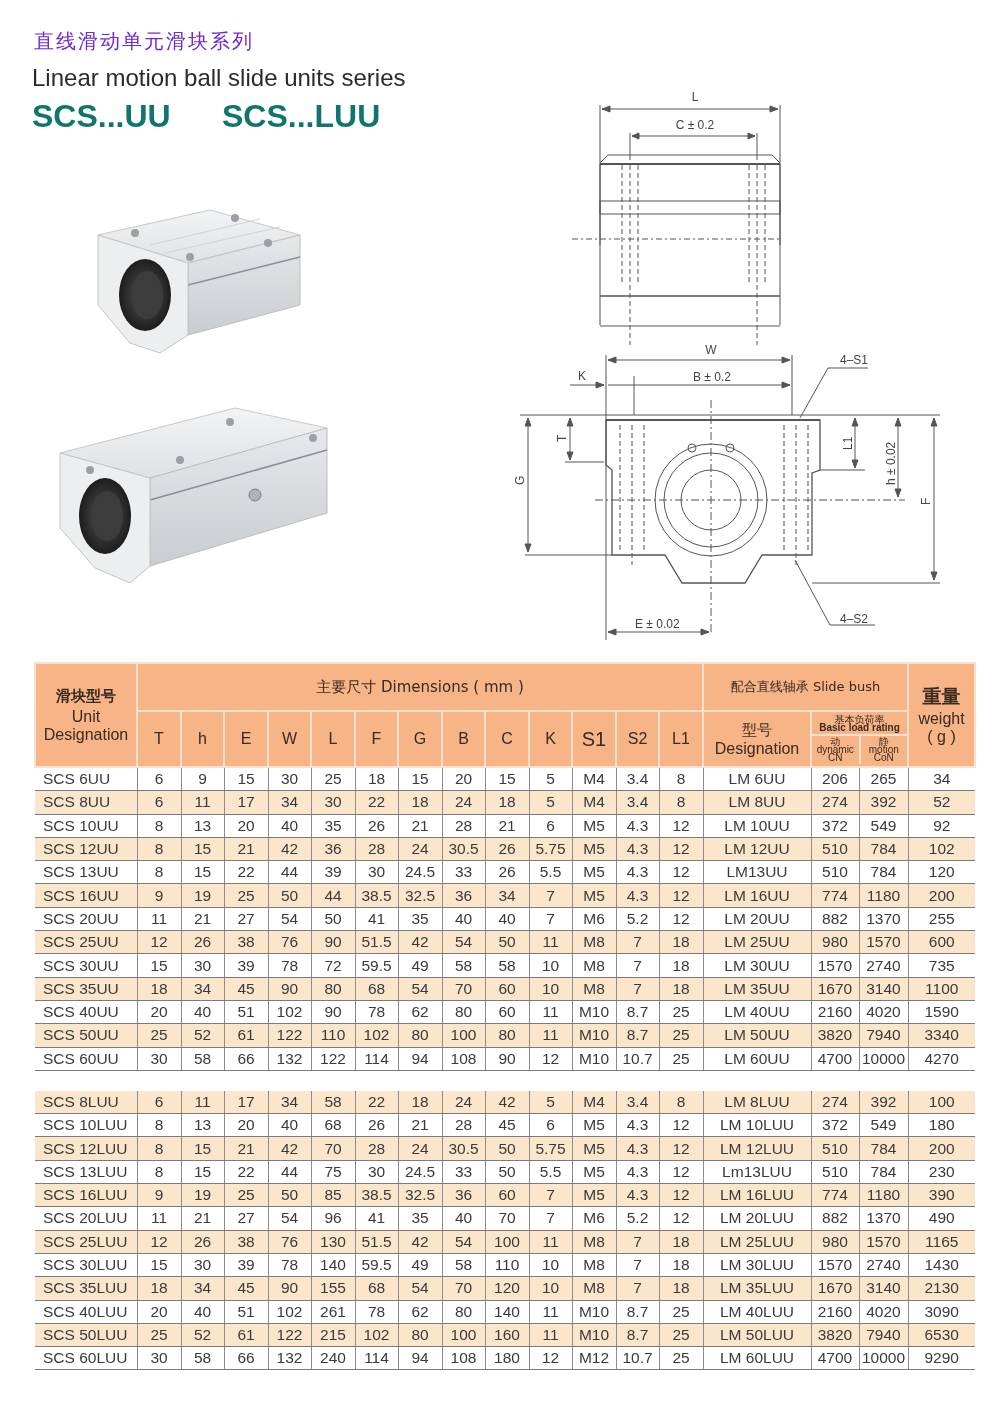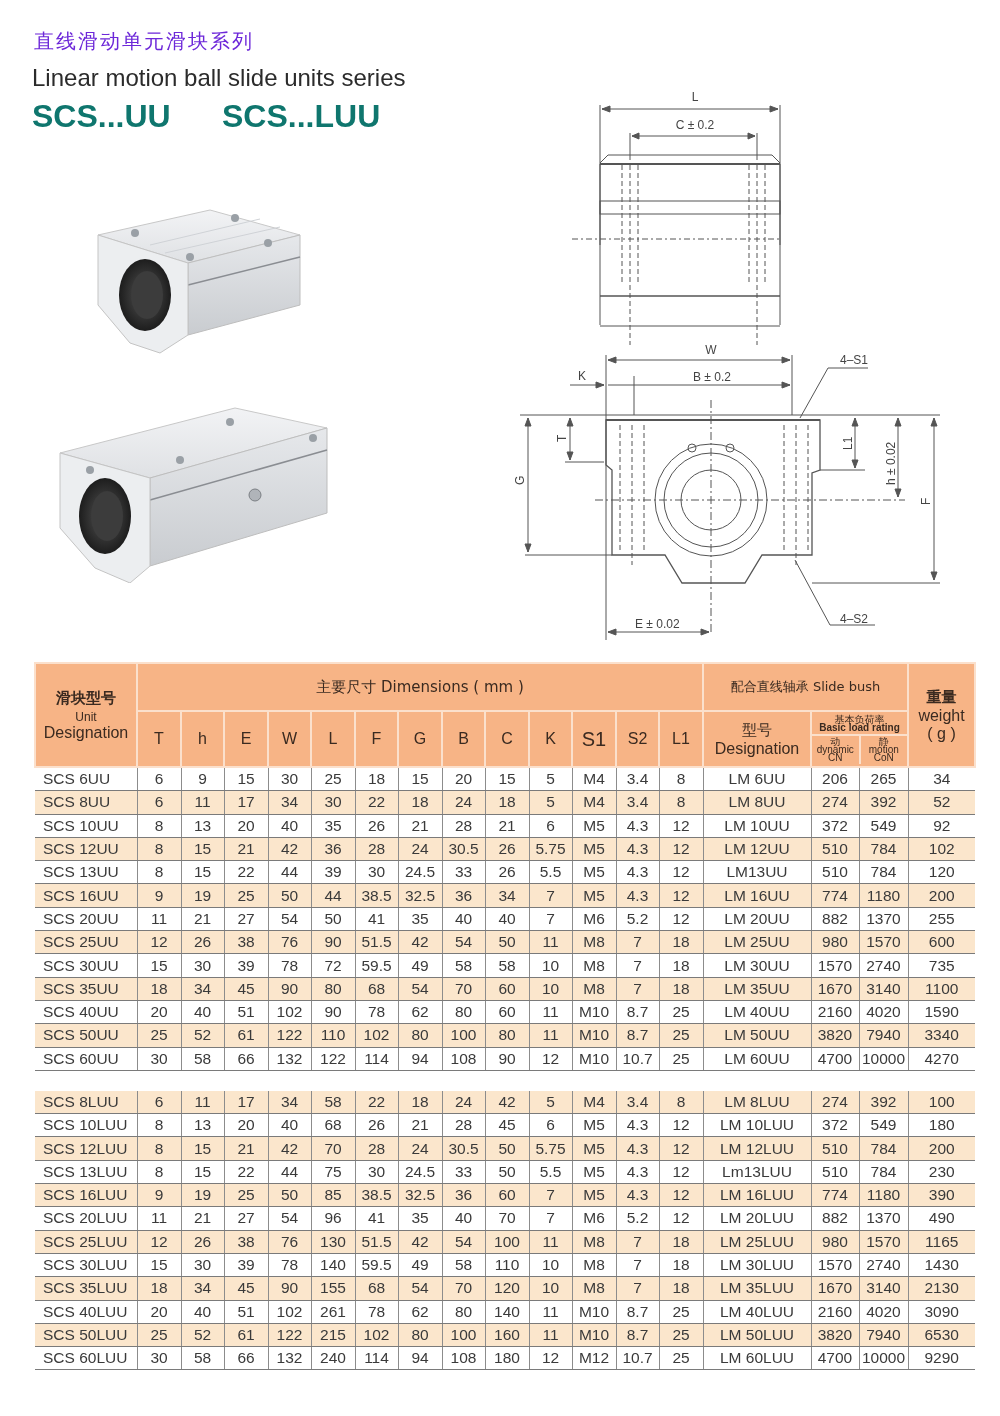--- a/index.html
+++ b/index.html
@@ -200,27 +200,27 @@
       <col style="width:44px">
       <col style="width:108px">
       <col style="width:48px">
       <col style="width:49px">
       <col style="width:67px">
   </colgroup>
   <thead>
     <tr style="height:48px">
       <th rowspan="2">
         <div style="font-size:15px;font-weight:bold;font-family:'DejaVu Sans',sans-serif;margin-bottom:2px">滑块型号</div>
-        <div style="font-size:12px">Unit</div>
+        <div style="font-size:16px">Unit</div>
         <div style="font-size:16px">Designation</div>
       </th>
       <th colspan="13" style="font-size:15px;font-family:'DejaVu Sans',sans-serif">主要尺寸 Dimensions ( mm )</th>
       <th colspan="3" style="font-size:13px;font-family:'DejaVu Sans',sans-serif">配合直线轴承 Slide bush</th>
       <th rowspan="2">
-        <div style="font-size:15px;font-weight:bold;font-family:'DejaVu Sans',sans-serif">重量</div>
+        <div style="font-size:19px;font-weight:bold;font-family:'DejaVu Sans',sans-serif">重量</div>
         <div style="font-size:16px">weight</div>
         <div style="font-size:16px">( g )</div>
       </th>
     </tr>
     <tr style="height:56px">
       <th style="font-size:16px">T</th>
       <th style="font-size:16px">h</th>
       <th style="font-size:16px">E</th>
       <th style="font-size:16px">W</th>
       <th style="font-size:16px">L</th>

